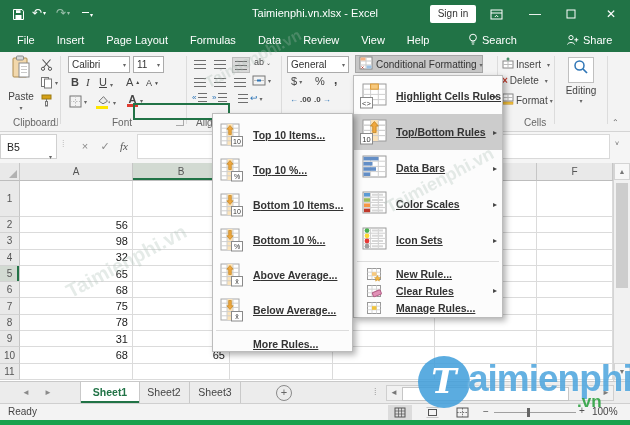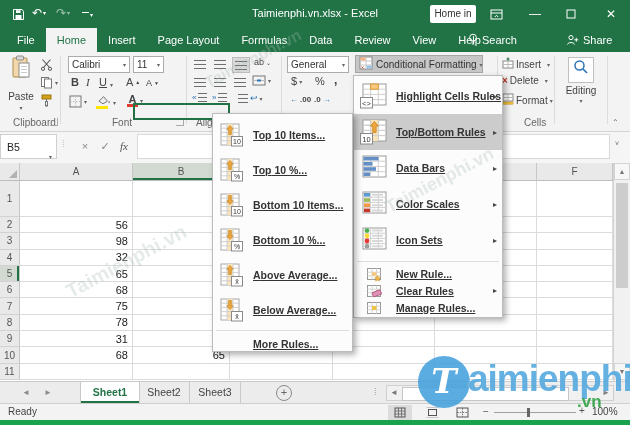--- a/index.html
+++ b/index.html
@@ -138,36 +138,35 @@
   <div id="titlebar">
     <span class="qat" style="left:12px;top:8px"><svg width="13" height="13">
           <path d="M1.5 1.5h8.5l1.5 1.8v8.2h-10z" fill="none" stroke="#fff"></path>
           <rect x="4" y="2.2" width="4.5" height="2.8" fill="#fff"></rect>
           <rect x="3.5" y="7" width="6" height="4" fill="#fff"></rect>
         </svg></span>
     <span class="qat" style="left:32px">↶<span class="c">▾</span></span>
     <span class="qat" style="left:56px;opacity:.55">↷<span class="c">▾</span></span>
     <span class="qat" style="left:82px;top:9px"><span style="display:inline-block;border-top:1px solid #fff;width:7px;vertical-align:6px"></span><span class="c">▾</span></span>
     <div class="ttl">Taimienphi.vn.xlsx - Excel</div>
-    <div id="signin">Home in</div>
+    <div id="signin">Sign in</div>
     <span class="qat" style="left:490px;top:8px"><svg width="13" height="13">
           <rect x="1" y="2" width="11" height="9" fill="none" stroke="#fff"></rect>
           <path d="M1 5h11" stroke="#fff"></path>
           <path d="M4.8 9l1.7-1.7L8.2 9" fill="none" stroke="#fff"></path>
         </svg></span>
     <div class="winbtn" style="left:522px">—</div>
     <div class="winbtn" style="left:558px"><svg width="10" height="10" style="vertical-align:-1px">
           <rect x="1" y="1" width="8" height="8" fill="none" stroke="#fff"></rect>
         </svg></div>
     <div class="winbtn" style="left:598px">✕</div>
   </div>
 
   <div id="tabrow">
       <div class="tab">File</div>
-      <div class="tab active">Home</div>
       <div class="tab">Insert</div>
       <div class="tab">Page Layout</div>
       <div class="tab">Formulas</div>
       <div class="tab">Data</div>
       <div class="tab">Review</div>
       <div class="tab">View</div>
       <div class="tab">Help</div>
     </div>
   <div id="searchgrp">
     <span style="margin-right:4px"><svg width="10" height="13" style="vertical-align:-2px">

